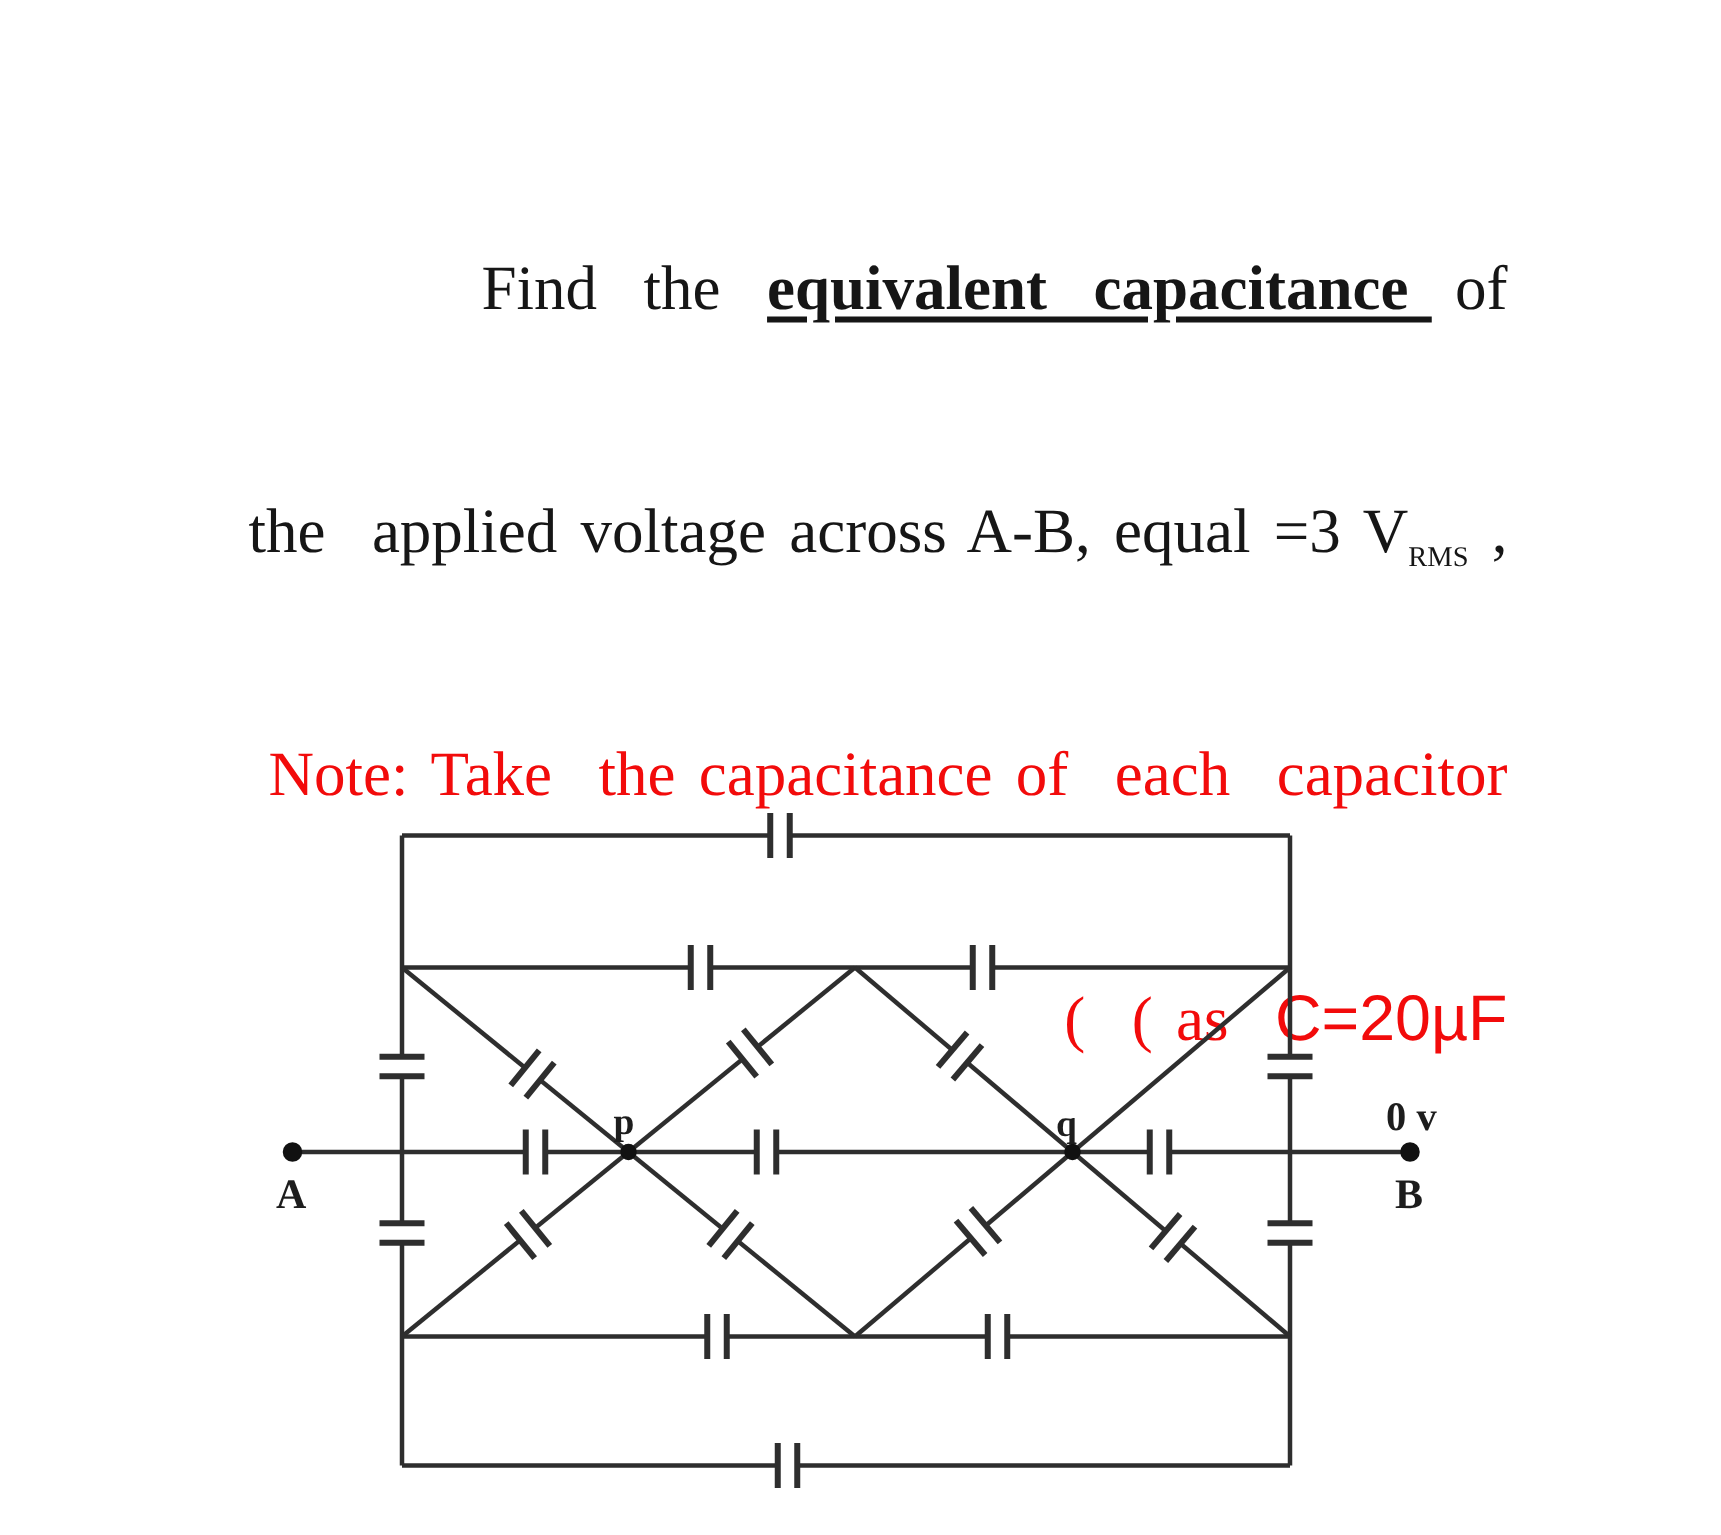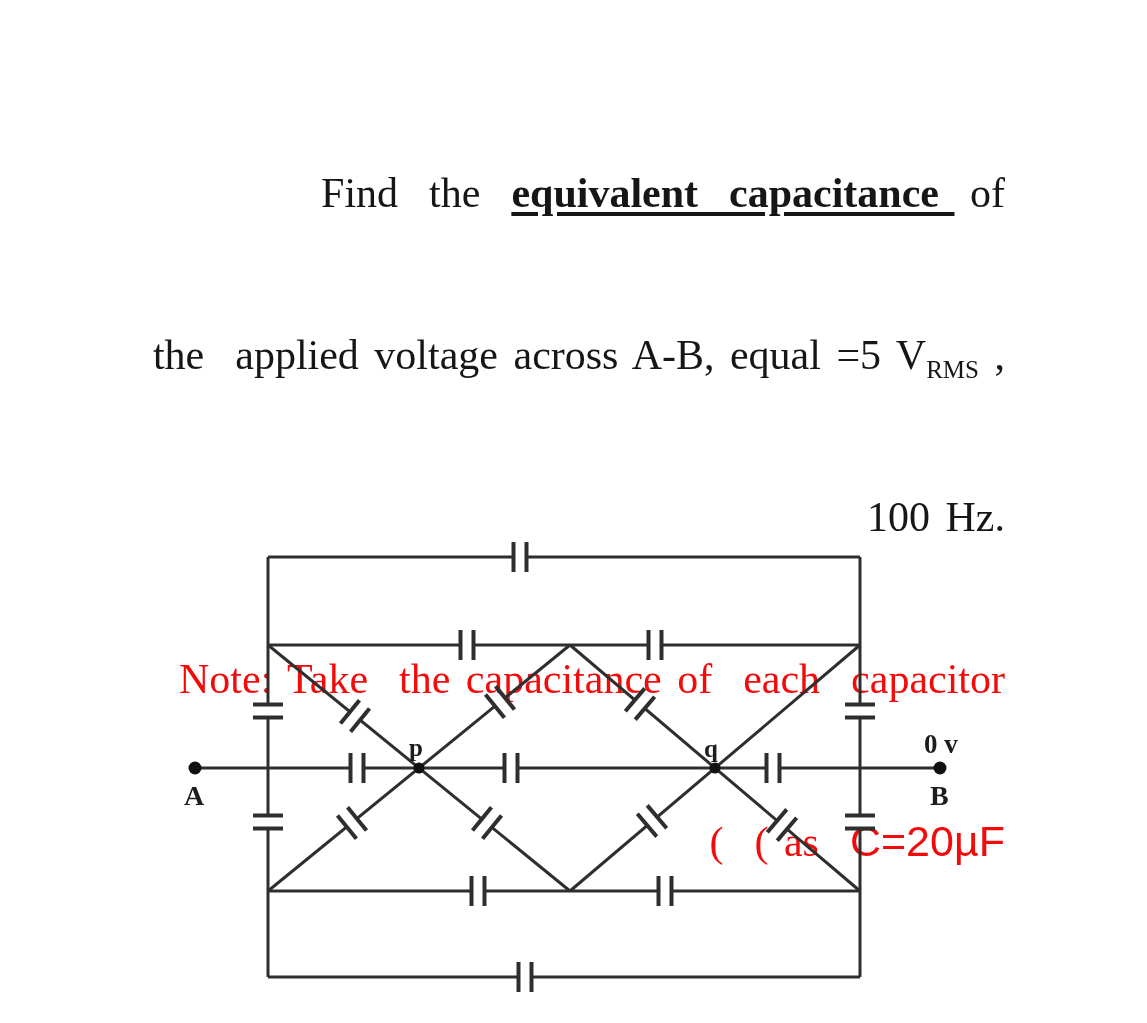--- a/index.html
+++ b/index.html
@@ -3,33 +3,32 @@
 <meta charset="utf-8">
 <style>
   html,body{margin:0;padding:0;background:#ffffff;}
   #page{position:relative;width:1147px;height:1023px;background:#ffffff;overflow:hidden;
         font-family:"Liberation Serif","DejaVu Serif",serif;}
   #problem-text{position:absolute;left:0;top:58px;width:1005px;text-align:right;
                 font-size:42px;line-height:54px;color:#161616;white-space:pre;word-spacing:5px;}
   .pline{height:54px;}
   .bold-underline{font-weight:bold;text-decoration:underline;text-decoration-thickness:3.5px;text-underline-offset:5px;}
   .note{color:#f20b0b;}
-  sub.rms{font-size:25px;line-height:0;vertical-align:-9px;letter-spacing:0px;}
+  sub.rms{font-size:19px;line-height:0;vertical-align:-9px;letter-spacing:0px;}
   .sansval{font-family:"Liberation Sans","DejaVu Sans",sans-serif;font-size:43px;}
   #circuit-svg{position:absolute;left:0;top:0;}
 </style>
 </head>
 <body>
 
 <div id="page">
 
   <div id="problem-text" style="color: rgb(22, 22, 22);">
     <div class="pline"><span>Find  the  </span><span class="bold-underline">equivalent  capacitance </span><span> of</span></div>
-    <div class="pline"><span>the  applied voltage across A-B, equal =5 V</span><sub class="rms">RMS</sub><span> ,</span></div>
-    <div class="pline">100 Hz.</div>
+    <div class="pline"><span>the  applied voltage across A-B, equal =3 V</span><sub class="rms">RMS</sub><span> ,</span></div>
     <div class="pline note" style="color: rgb(242, 11, 11);">Note: Take  the capacitance of  each  capacitor</div>
     <div class="pline note" style="color: rgb(242, 11, 11);"><span>(  ( as  </span><span class="sansval">C=20µF</span></div>
   </div>
 
   <svg id="circuit-svg" width="1147" height="1023" viewBox="0 0 1147 1023">
       <line x1="268" y1="557" x2="860" y2="557" stroke="#2e2e2e" stroke-width="3"></line>
       <line x1="268" y1="977" x2="860" y2="977" stroke="#2e2e2e" stroke-width="3"></line>
       <line x1="268" y1="557" x2="268" y2="977" stroke="#2e2e2e" stroke-width="3"></line>
       <line x1="860" y1="557" x2="860" y2="977" stroke="#2e2e2e" stroke-width="3"></line>
       <line x1="268" y1="645" x2="860" y2="645" stroke="#2e2e2e" stroke-width="3"></line>

